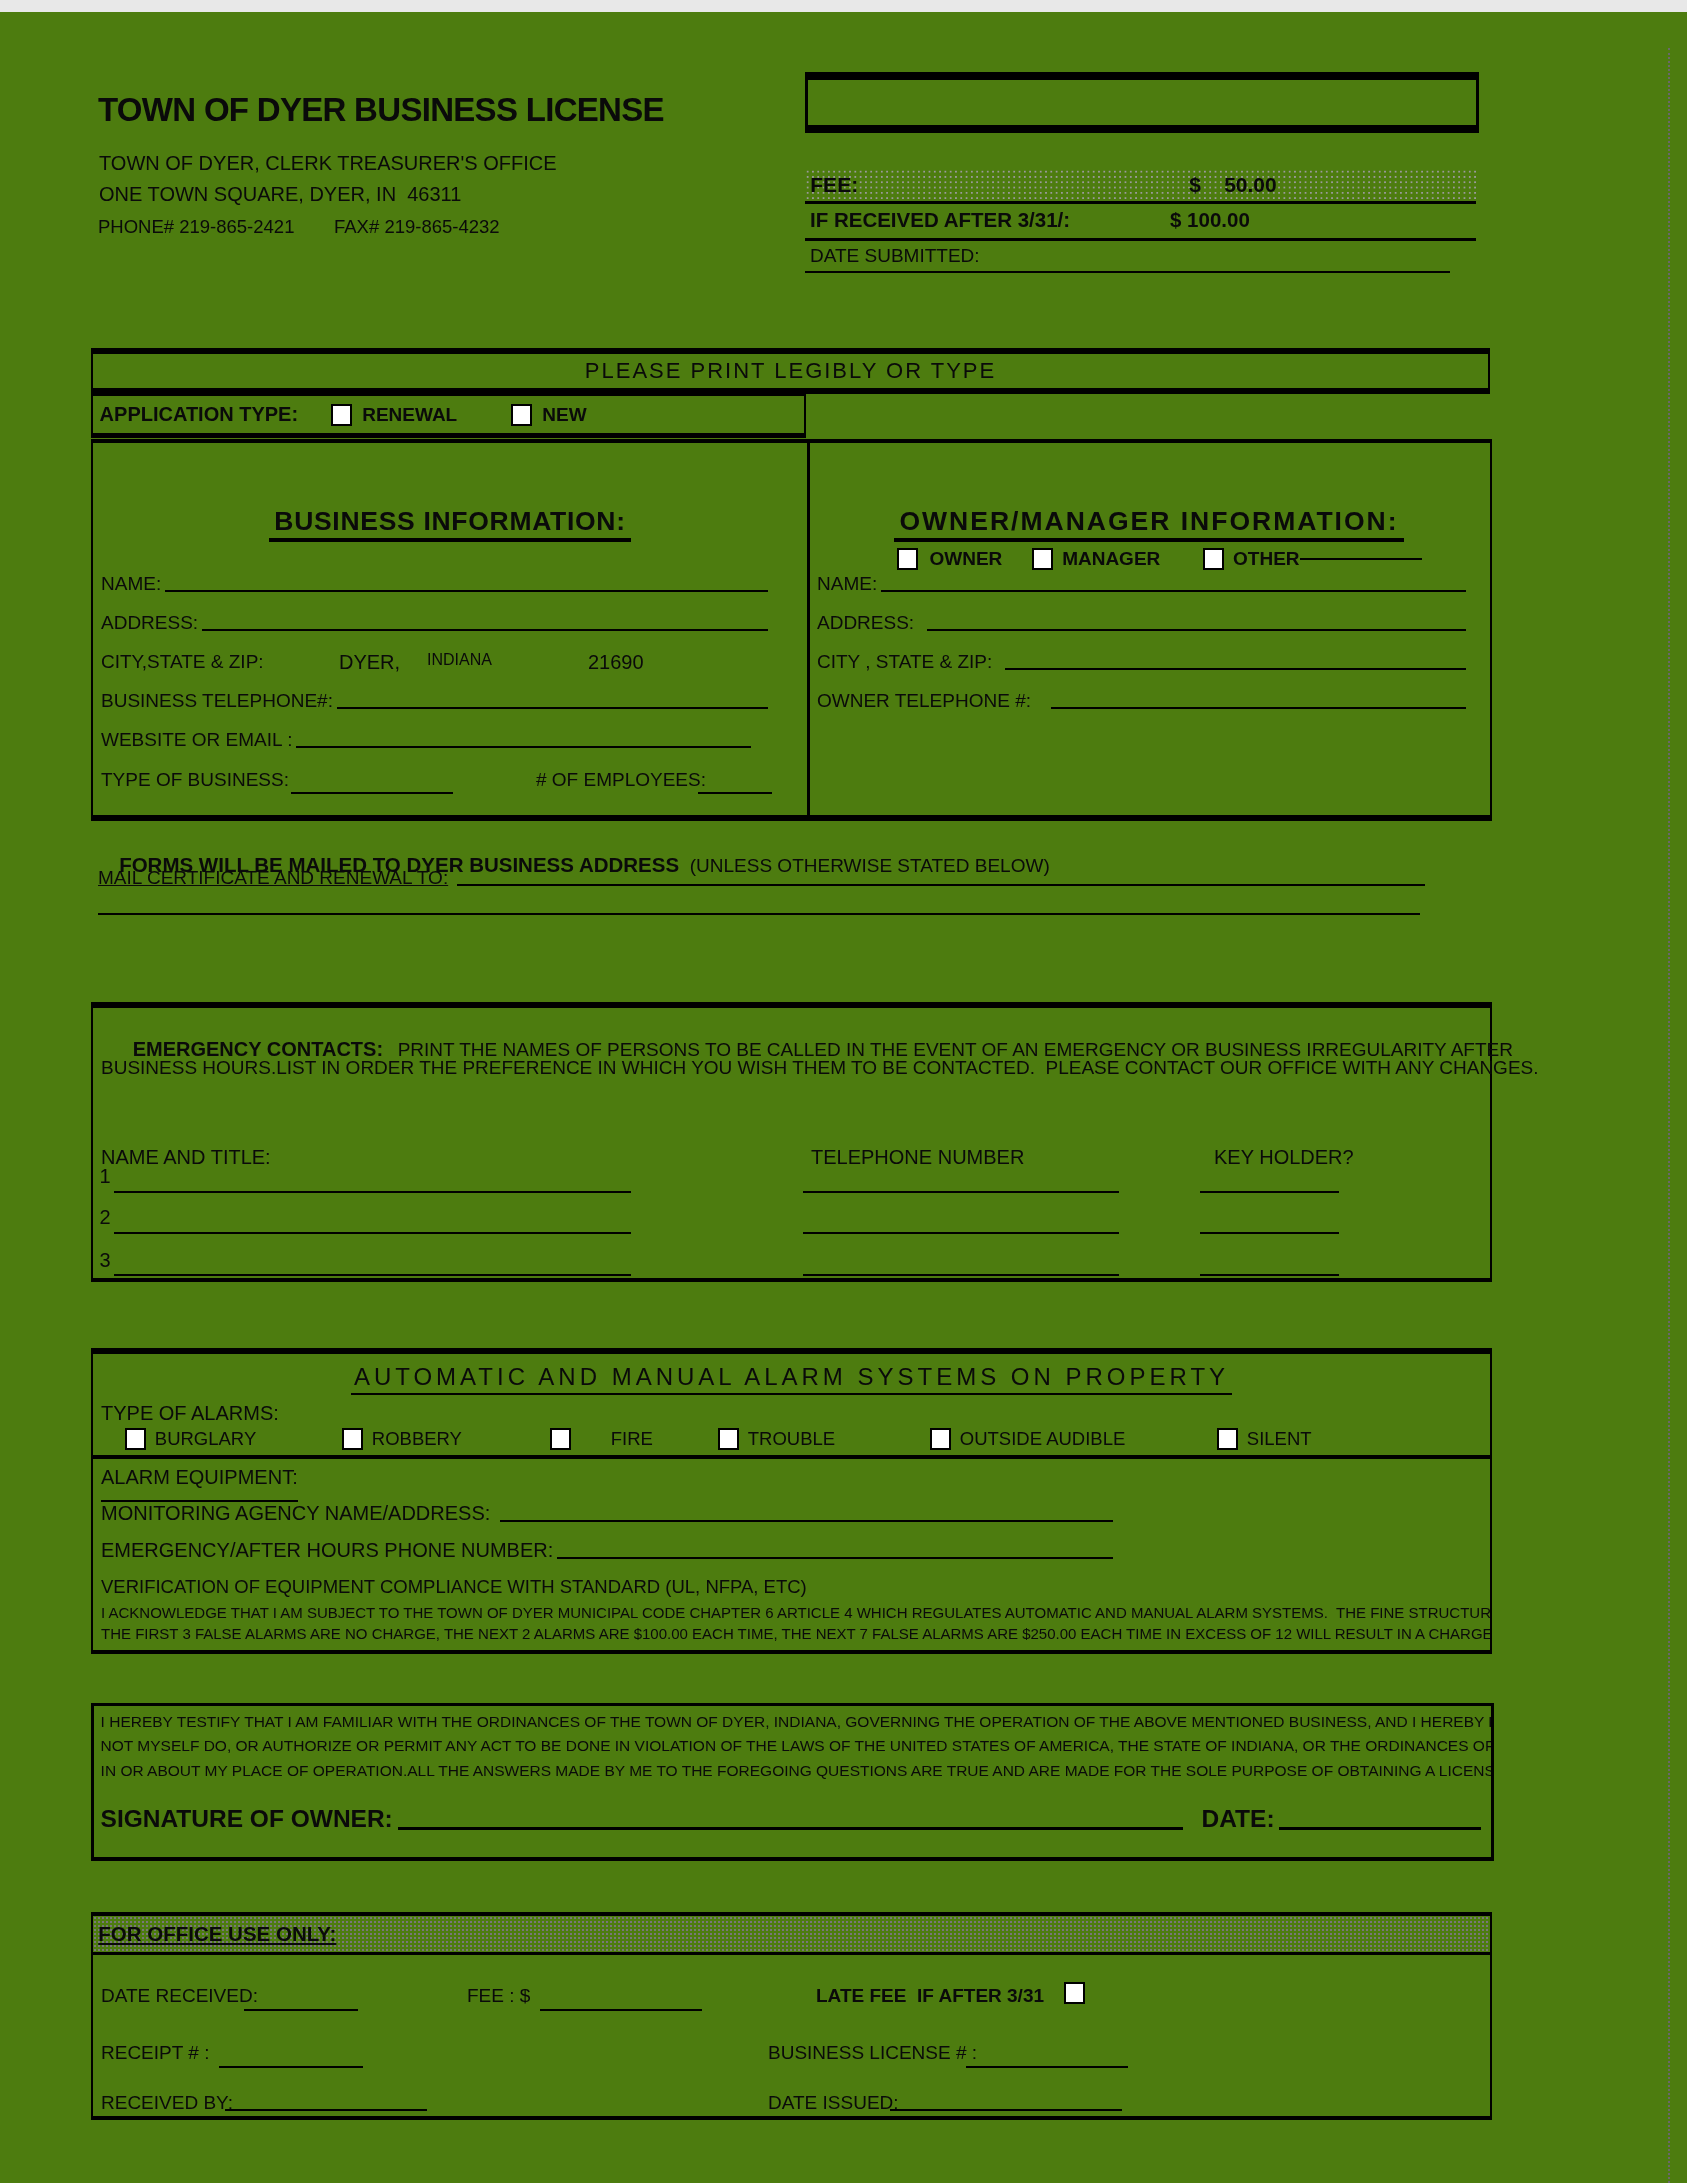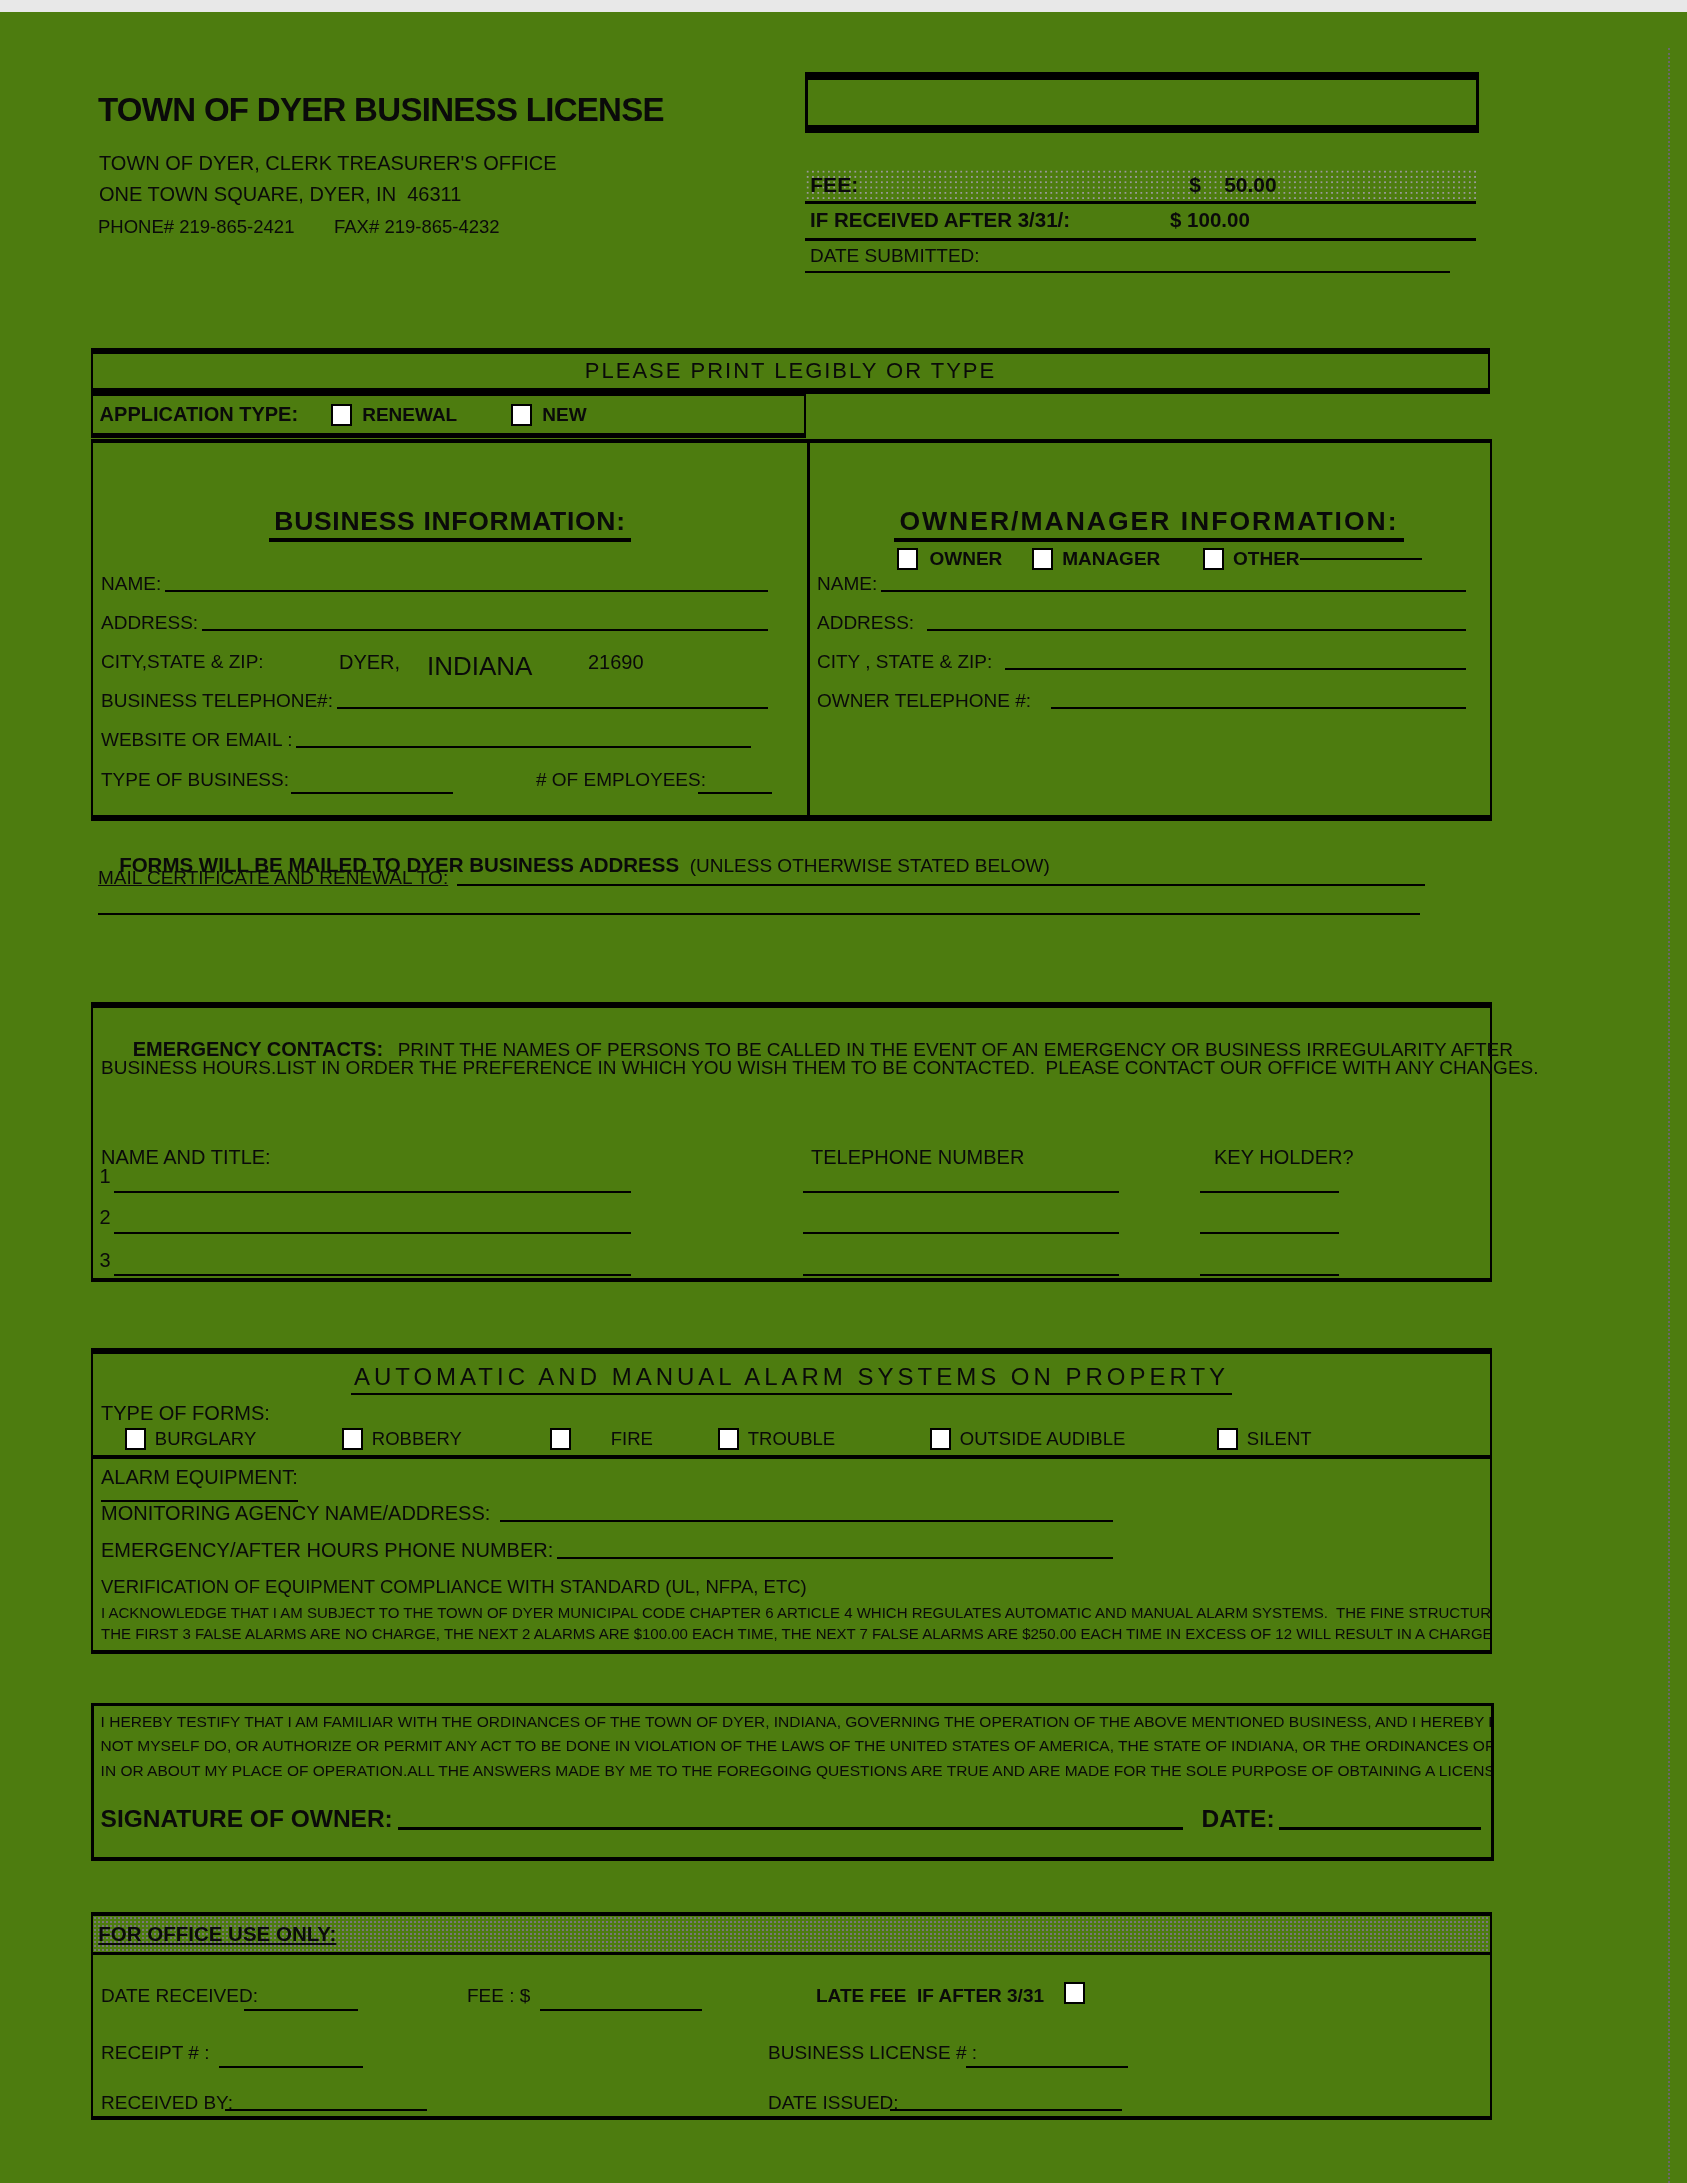--- a/index.html
+++ b/index.html
@@ -66,21 +66,21 @@
     <div class="row" style="left:8px;top:130px;width:690px;">
       <span style="font-size:19px;white-space:pre;">NAME:</span>
       <span class="ln lnf" style="margin-left:4px;margin-right:23px;"></span>
     </div>
     <div class="row" style="left:8px;top:169px;width:690px;">
       <span style="font-size:19px;white-space:pre;">ADDRESS:</span>
       <span class="ln lnf" style="margin-left:4px;margin-right:23px;"></span>
     </div>
     <div class="t" style="left:8px;top:208px;font-size:19px;">CITY,STATE &amp; ZIP:</div>
     <div class="t" style="left:246px;top:208px;font-size:20px;">DYER,</div>
-    <div class="t" style="left:334px;top:208px;font-size:26px;text-align:right;">INDIANA</div>
+    <div class="t" style="left:334px;top:208px;font-size:16px;text-align:right;">INDIANA</div>
     <div class="t" style="left:495px;top:208px;font-size:20px;">21690</div>
     <div class="row" style="left:8px;top:247px;width:690px;">
       <span style="font-size:19px;white-space:pre;">BUSINESS TELEPHONE#:</span>
       <span class="ln lnf" style="margin-left:4px;margin-right:23px;"></span>
     </div>
     <div class="row" style="left:8px;top:286px;width:690px;">
       <span style="font-size:19px;white-space:pre;">WEBSITE OR EMAIL :</span>
       <span class="ln lnf" style="margin-left:4px;margin-right:40px;"></span>
     </div>
     <div class="t" style="left:8px;top:326px;font-size:19px;">TYPE OF BUSINESS:</div>
@@ -151,21 +151,21 @@
     <div class="t" style="left:6.6px;top:241px;font-size:20px;">3</div>
     <div class="absln" style="left:21px;top:266px;width:517px;"></div>
     <div class="absln" style="left:710px;top:266px;width:316px;"></div>
     <div class="absln" style="left:1107px;top:266px;width:139px;"></div>
   </div>
 
   <div class="nb" style="left:91px;top:1336px;width:1397px;height:296px;border:2.6px solid #000;border-top-width:6px;border-bottom-width:4px;overflow:hidden;">
     <div class="nb" style="left:0;top:9.3px;width:100%;text-align:center;">
       <span style="font-size:24px;letter-spacing:4px;border-bottom:2.6px solid #000;display:inline-block;padding:0 2.6px 1.3px 2.6px;white-space:pre;">AUTOMATIC AND MANUAL ALARM SYSTEMS ON PROPERTY</span>
     </div>
-    <div class="t" style="left:8px;top:48px;font-size:20px;">TYPE OF FORMS:</div>
+    <div class="t" style="left:8px;top:48px;font-size:20px;">TYPE OF ALARMS:</div>
 
     <div class="row" style="left:32px;top:74px;align-items:center;">
       <span class="cb"></span>
       <span style="font-size:18.5px;margin-left:9.3px;white-space:pre;">BURGLARY</span>
     </div>
     <div class="row" style="left:249px;top:74px;align-items:center;">
       <span class="cb"></span>
       <span style="font-size:18.5px;margin-left:9.3px;white-space:pre;">ROBBERY</span>
     </div>
     <div class="row" style="left:457px;top:74px;align-items:center;gap:31px;">

